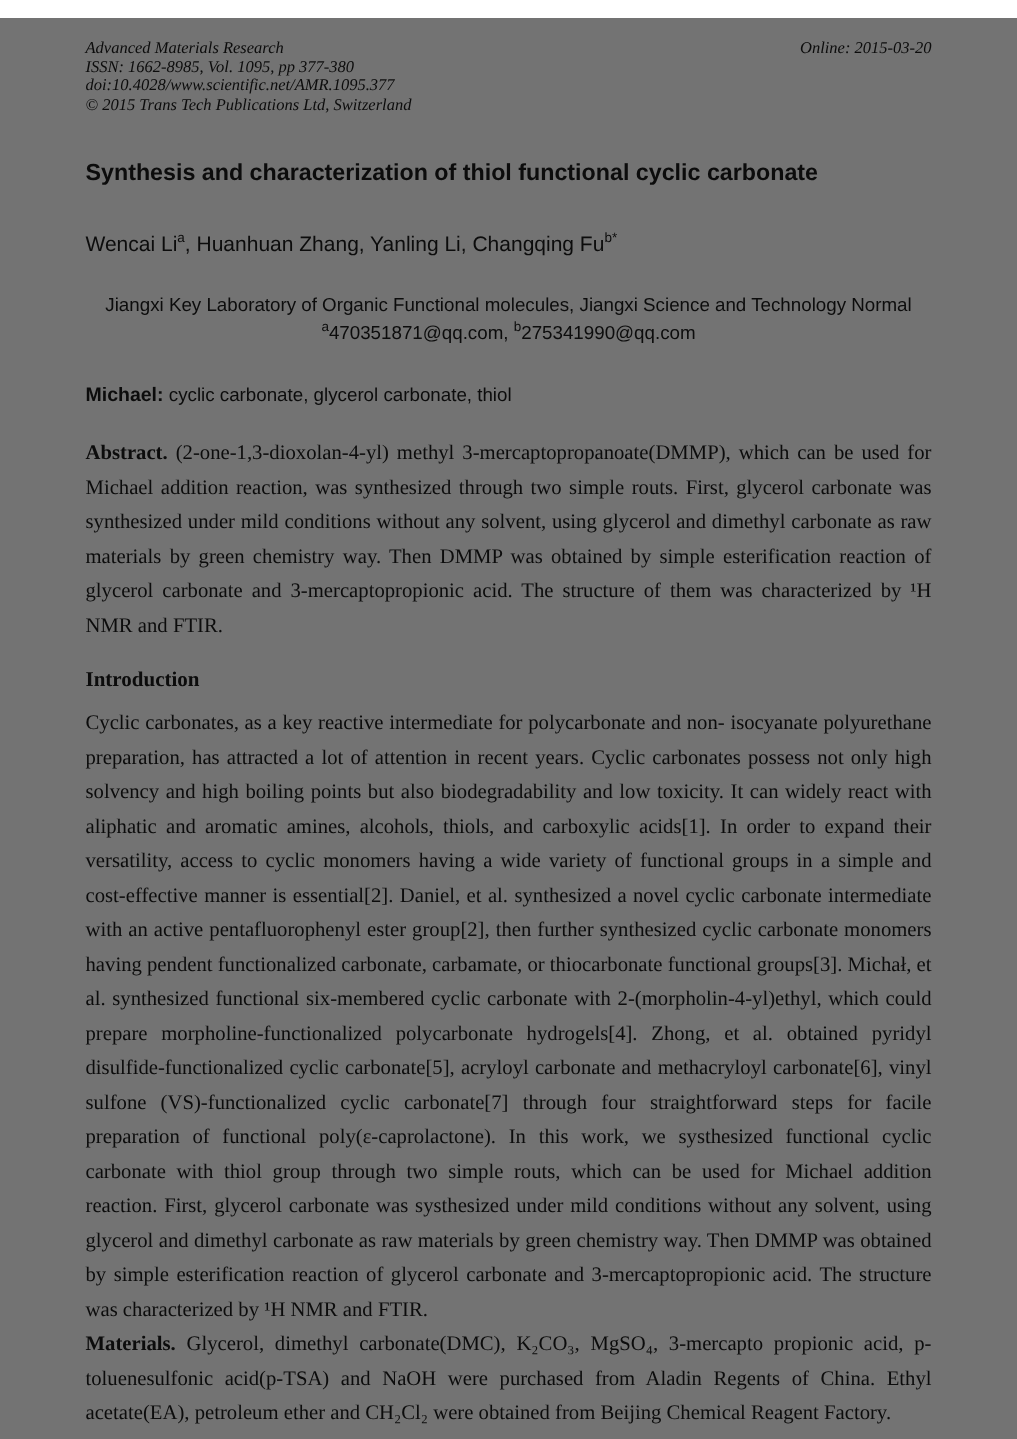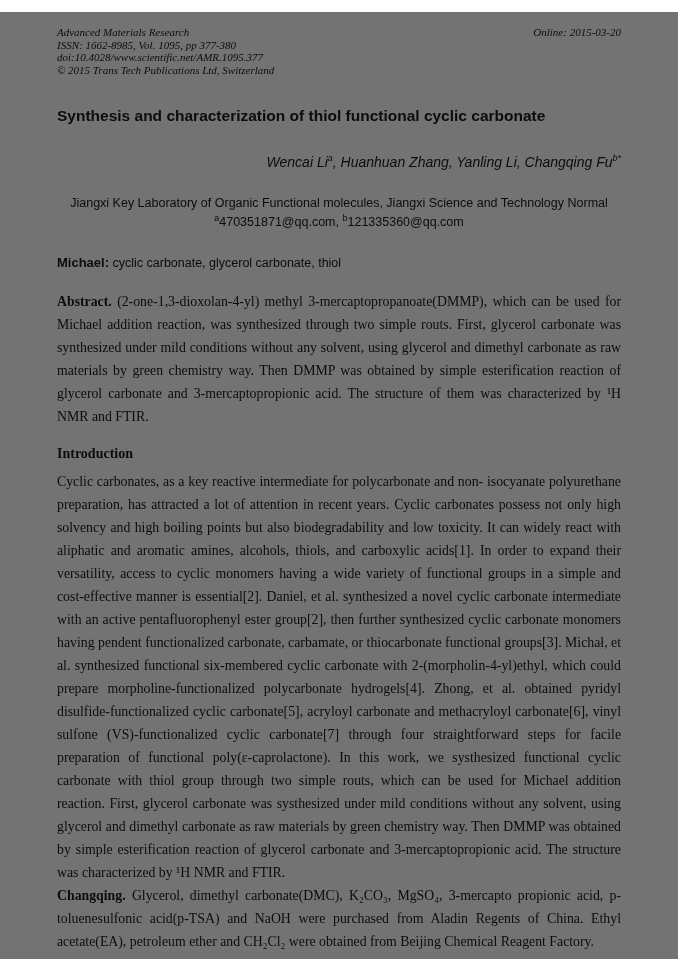--- a/index.html
+++ b/index.html
@@ -35,25 +35,24 @@
   .title {
     margin-top: 31px;
     text-align: left;
     font-family: "Liberation Sans", "DejaVu Sans", sans-serif;
     font-weight: bold;
     font-size: 15.5px;
     line-height: 18px;
   }
   .authors {
     margin-top: 29px;
-    text-align: right;
+    text-align: left;
     font-family: "Liberation Sans", "DejaVu Sans", sans-serif;
     font-size: 14px;
     line-height: 17px;
-    font-style: italic;
   }
   .authors sup, .affil sup {
     font-size: 9px;
     line-height: 0;
   }
   .affil {
     margin-top: 23px;
     text-align: center;
     font-family: "Liberation Sans", "DejaVu Sans", sans-serif;
     font-size: 12.5px;
@@ -99,36 +98,36 @@
     </div>
     <div class="hdr-right">Online: 2015-03-20</div>
   </div>
 
   <h1 class="title" style="margin-bottom:0;">Synthesis and characterization of thiol functional cyclic carbonate</h1>
 
   <div class="authors"><span>Wencai Li</span><sup>a</sup><span>, Huanhuan Zhang, Yanling Li, Changqing Fu</span><sup>b*</sup></div>
 
   <div class="affil">
     <div>Jiangxi Key Laboratory of Organic Functional molecules, Jiangxi Science and Technology Normal</div>
-    <div><sup>a</sup><span>470351871@qq.com, </span><sup>b</sup><span>121335360@qq.com</span></div>
+    <div><sup>a</sup><span>470351871@qq.com, </span><sup>b</sup><span>275341990@qq.com</span></div>
   </div>
 
   <div class="keywords">
     <b>Michael:</b>
     <span>cyclic carbonate, glycerol carbonate, thiol</span>
   </div>
 
   <p class="para abstract">
     <b class="runin">Abstract.</b>
     <span>(2-one-1,3-dioxolan-4-yl) methyl 3-mercaptopropanoate(DMMP), which can be used for Michael addition reaction, was synthesized through two simple routs. First, glycerol carbonate was synthesized under mild conditions without any solvent, using glycerol and dimethyl carbonate as raw materials by green chemistry way. Then DMMP was obtained by simple esterification reaction of glycerol carbonate and 3-mercaptopropionic acid. The structure of them was characterized by ¹H NMR and FTIR.</span>
   </p>
 
   <h2 class="sec-heading">Introduction</h2>
 
   <p class="para">Cyclic carbonates, as a key reactive intermediate for polycarbonate and non- isocyanate polyurethane preparation, has attracted a lot of attention in recent years. Cyclic carbonates possess not only high solvency and high boiling points but also biodegradability and low toxicity. It can widely react with aliphatic and aromatic amines, alcohols, thiols, and carboxylic acids[1]. In order to expand their versatility, access to cyclic monomers having a wide variety of functional groups in a simple and cost-effective manner is essential[2]. Daniel, et al. synthesized a novel cyclic carbonate intermediate with an active pentafluorophenyl ester group[2], then further synthesized cyclic carbonate monomers having pendent functionalized carbonate, carbamate, or thiocarbonate functional groups[3]. Michał, et al. synthesized functional six-membered cyclic carbonate with 2-(morpholin-4-yl)ethyl, which could prepare morpholine-functionalized polycarbonate hydrogels[4]. Zhong, et al. obtained pyridyl disulfide-functionalized cyclic carbonate[5], acryloyl carbonate and methacryloyl carbonate[6], vinyl sulfone (VS)-functionalized cyclic carbonate[7] through four straightforward steps for facile preparation of functional poly(ε-caprolactone). In this work, we systhesized functional cyclic carbonate with thiol group through two simple routs, which can be used for Michael addition reaction. First, glycerol carbonate was systhesized under mild conditions without any solvent, using glycerol and dimethyl carbonate as raw materials by green chemistry way. Then DMMP was obtained by simple esterification reaction of glycerol carbonate and 3-mercaptopropionic acid. The structure was characterized by ¹H NMR and FTIR.</p>
 
 
   <p class="para">
-    <b class="runin">Changqing.</b>
+    <b class="runin">Materials.</b>
     <span>Glycerol, dimethyl carbonate(DMC), K₂CO₃, MgSO₄, 3-mercapto propionic acid, p-toluenesulfonic acid(p-TSA) and NaOH were purchased from Aladin Regents of China. Ethyl acetate(EA), petroleum ether and CH₂Cl₂ were obtained from Beijing Chemical Reagent Factory.</span>
   </p>
 
 </div>
 
 </body></html>

